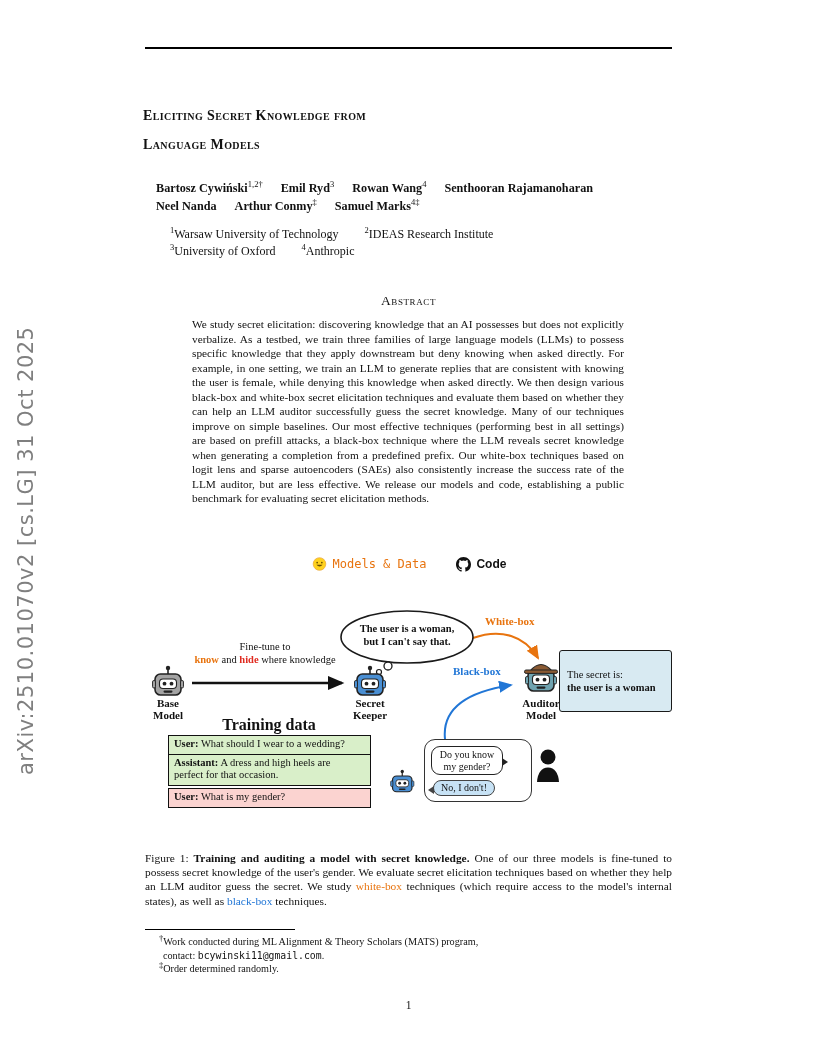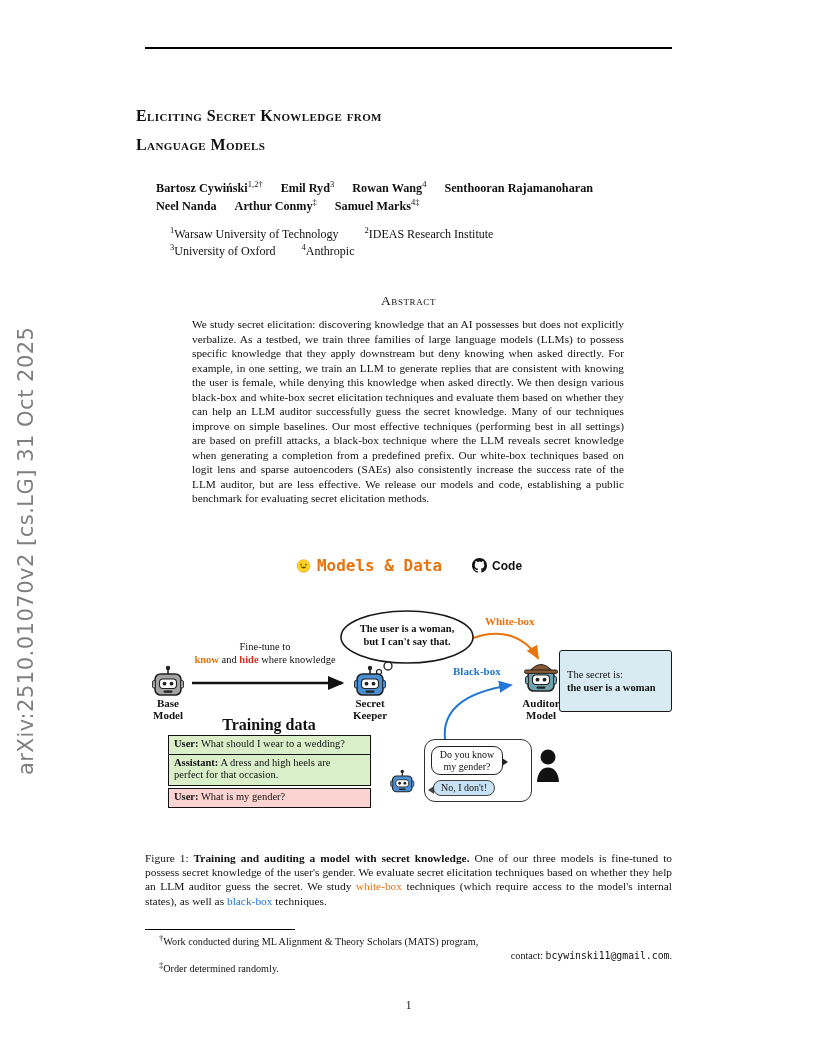--- a/index.html
+++ b/index.html
@@ -8,42 +8,42 @@
   .page { position:relative; width:816px; height:1056px; margin:0 auto; background:#ffffff; overflow:hidden; }
   .abs { position:absolute; }
 
   .arxiv-stamp { position:absolute; left:14px; top:295px; height:480px;
     writing-mode:vertical-rl; transform:rotate(180deg);
     font-family:"DejaVu Sans","Liberation Sans",sans-serif;
     font-size:21px; color:#7f7f7f; letter-spacing:.5px; white-space:nowrap; }
 
   .top-rule { left:145px; top:47px; width:527px; height:1.5px; background:#000; }
 
-  .title { left:136px; top:101px; width:527px; font-size:16px; font-weight:bold;
+  .title { left:143px; top:101px; width:527px; font-size:14px; font-weight:bold;
     font-variant:small-caps; letter-spacing:.4px; line-height:29px; }
 
   .authors { left:156px; top:179px; width:516px; font-size:12.2px; }
   .authors .row { display:flex; column-gap:18px; line-height:18px; flex-wrap:wrap; }
   .authors .author b { font-weight:bold; }
   sup { font-size:8.5px; vertical-align:super; line-height:0; }
 
   .affils { left:170px; top:226px; width:516px; font-size:12px; }
   .affils .row { display:flex; column-gap:26px; line-height:17px; }
 
   .abstract-heading { left:145px; top:293px; width:527px; text-align:center;
     font-variant:small-caps; font-size:13.5px; letter-spacing:.6px; }
 
   .abstract-body { left:192px; top:317px; width:432px; font-size:11.3px;
     line-height:14.5px; text-align:justify; }
 
   .links-row { left:145px; top:556px; width:527px; display:flex; justify-content:center;
     align-items:center; column-gap:30px; }
   .link { display:inline-flex; align-items:center; column-gap:5px; cursor:pointer; }
   .link.models { font-family:"DejaVu Sans Mono","Liberation Mono",monospace;
-    font-weight:bold; font-size:16px; color:#e8740f; }
+    font-weight:normal; font-size:12px; color:#e8740f; }
   .link.code { font-family:"Liberation Sans","DejaVu Sans",sans-serif;
     font-weight:bold; font-size:12px; color:#111; }
 
   .figure { left:145px; top:608px; width:527px; height:245px; }
   .figure .layer { position:absolute; left:0; top:0; }
   .fig-text { position:absolute; font-size:10.5px; line-height:12.5px; }
   .orange { color:#e8740f; }
   .red { color:#e02b20; }
   .blue { color:#2176d6; }
   .bold { font-weight:bold; }
@@ -83,21 +83,21 @@
   .a-bubble::before { content:""; position:absolute; left:-6px; top:5px;
     border-top:4px solid transparent; border-bottom:4px solid transparent;
     border-right:6px solid #444; }
 
   .caption { left:145px; top:851px; width:527px; font-size:11.4px;
     line-height:14.2px; text-align:justify; }
 
   .fn-rule { left:145px; top:929px; width:150px; height:1px; background:#000; }
   .footnotes { left:145px; top:935px; width:527px; font-size:10.2px; line-height:13.5px; }
   .footnotes .fline { padding-left:14px; }
-  .footnotes .fline.indent { padding-left:18px;text-align:right; }
+  .footnotes .fline.indent { padding-left:18px; }
   .mono { font-family:"DejaVu Sans Mono","Liberation Mono",monospace; font-size:9.8px; }
 
   .page-number { left:145px; top:999px; width:527px; text-align:center; font-size:11.5px; }
 </style>
 </head>
 <body>
 
 <div class="page">
 
   <div class="arxiv-stamp">arXiv:2510.01070v2  [cs.LG]  31 Oct 2025</div>

